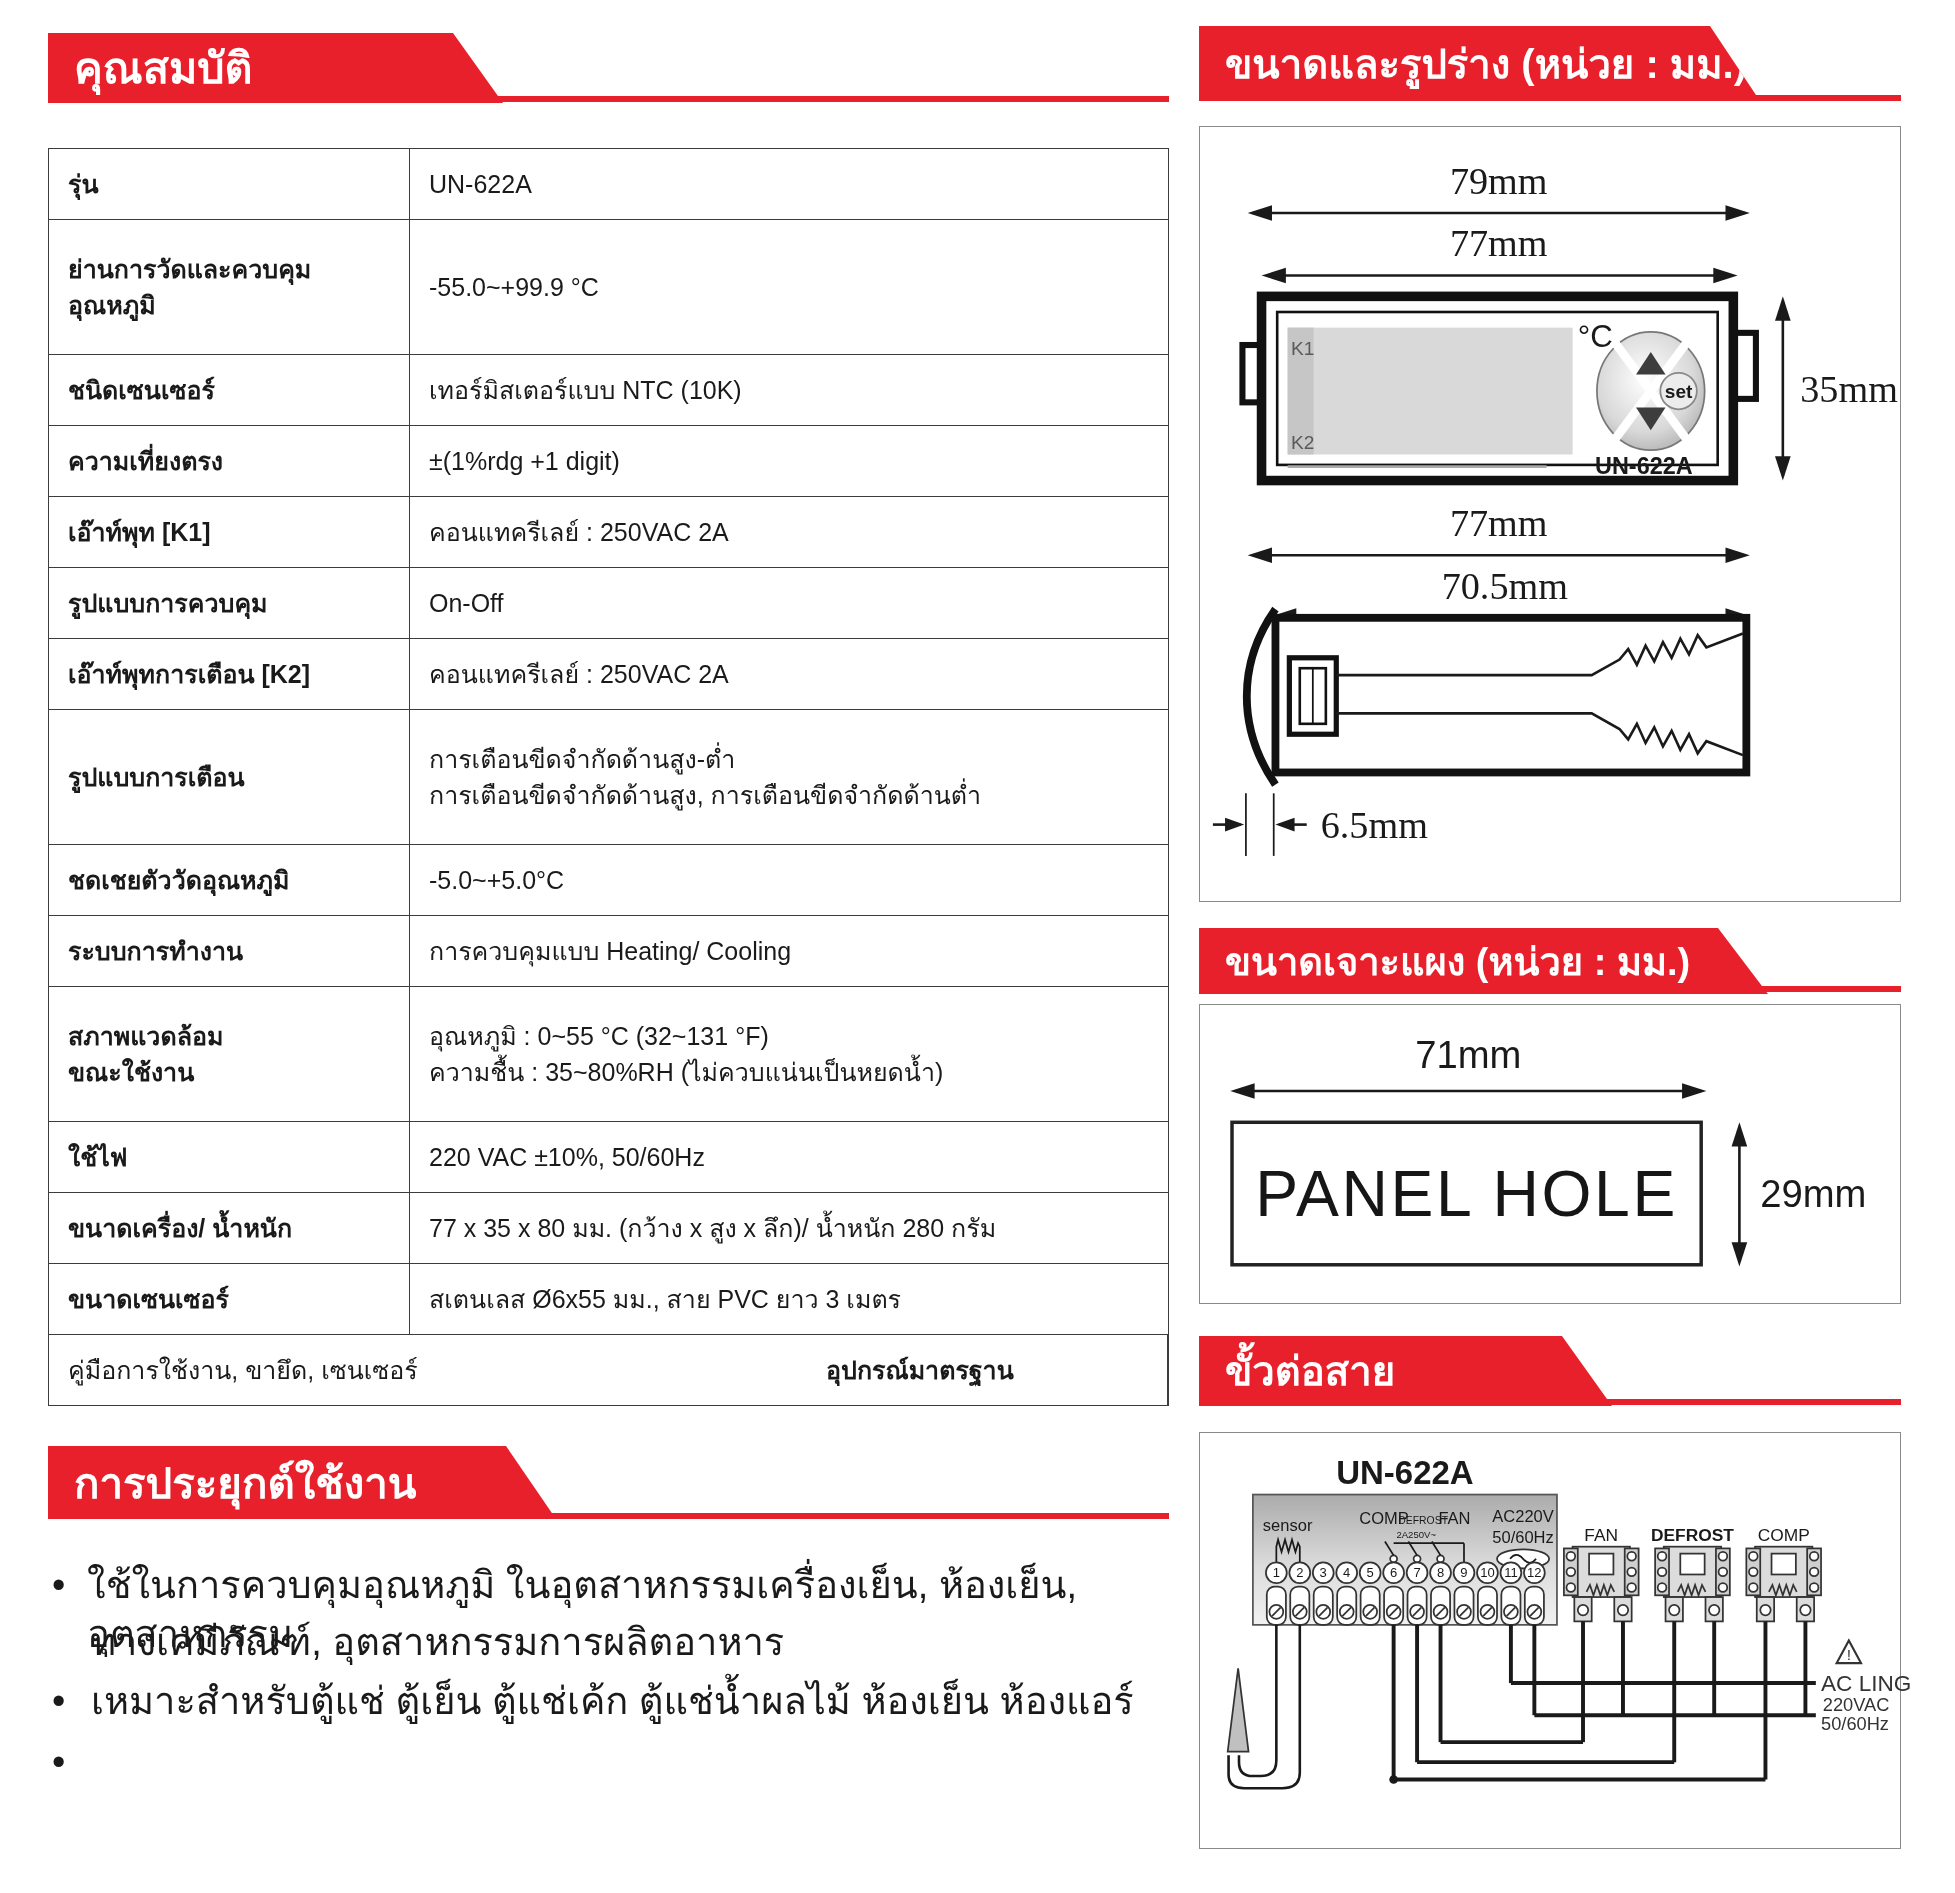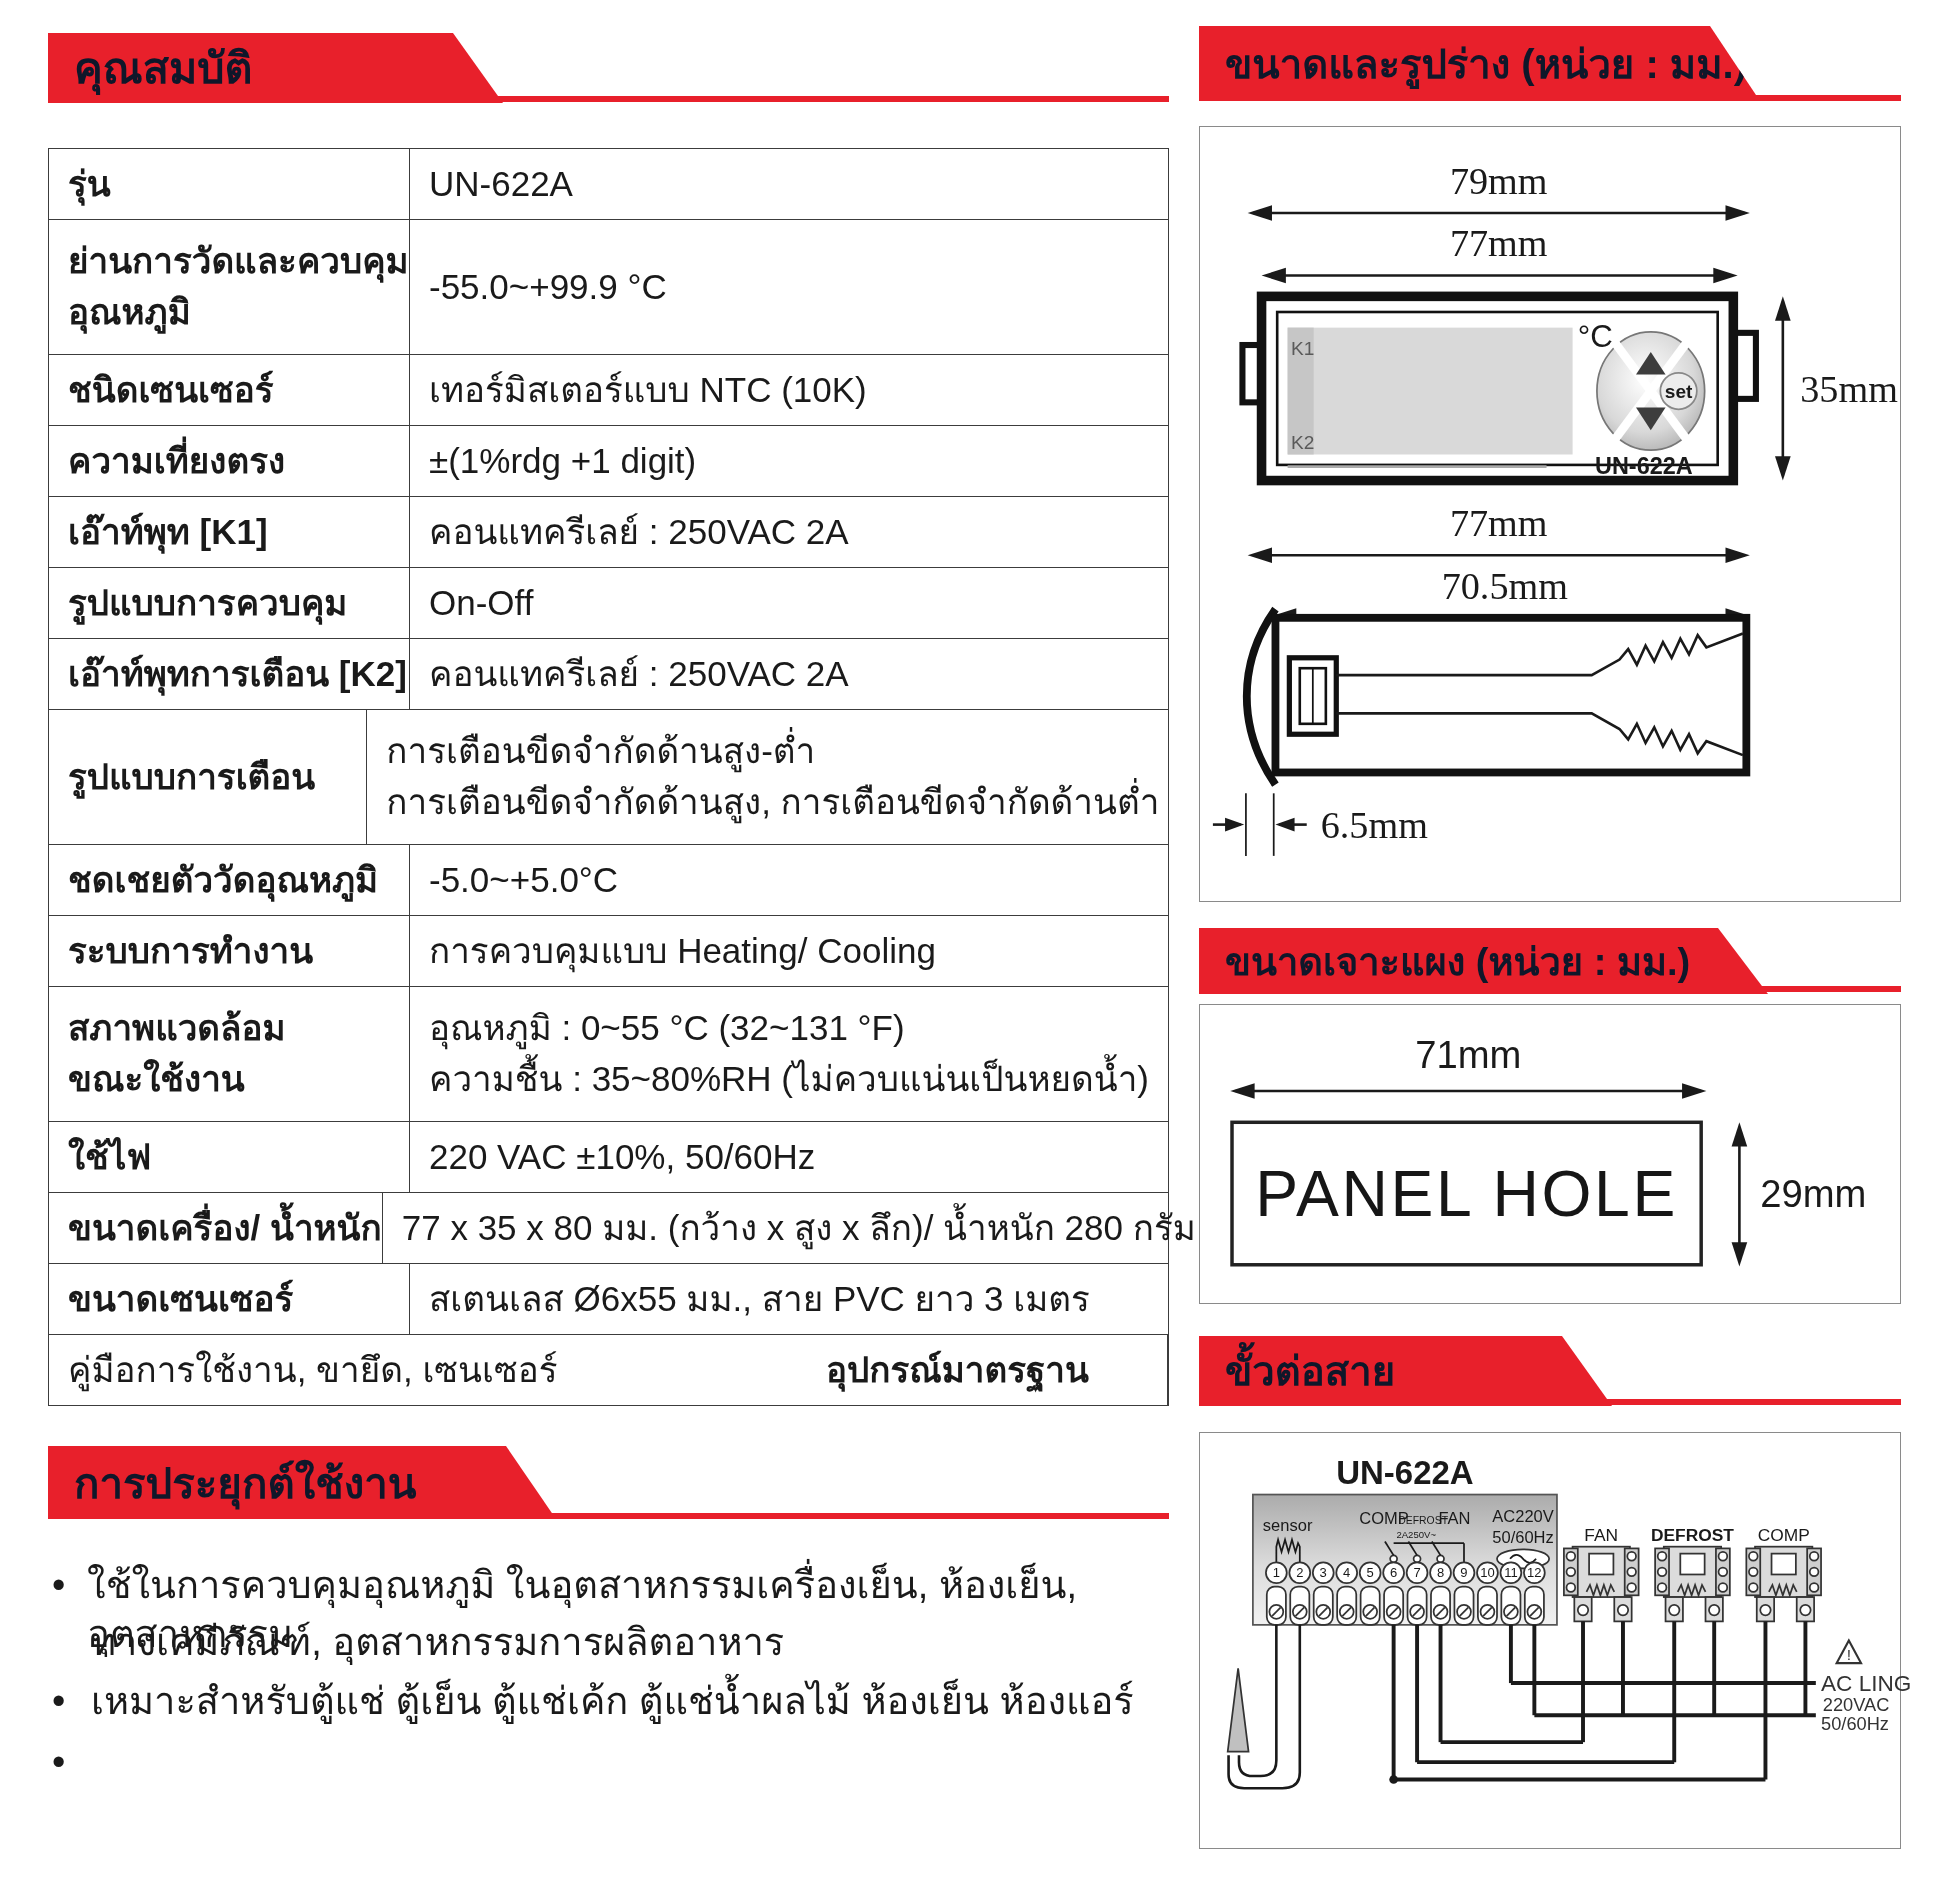--- a/index.html
+++ b/index.html
@@ -1,32 +1,32 @@
 <!DOCTYPE html>
 <html style="font-size:14px"><head>
 <meta charset="utf-8">
 <style>
   html,body{margin:0;padding:0;background:#ffffff;}
   #page{position:relative;width:1955px;height:1894px;background:#fff;overflow:hidden;
         font-family:"Liberation Sans",sans-serif;color:#1a1a1a;}
   
-  .banner{position:absolute;background:#e8202b;color:#0f172a;font-weight:bold;
+  .banner{position:absolute;background:#e8202b;color:#ffffff;font-weight:bold;
           display:flex;align-items:center;padding-left:26px;box-sizing:border-box;
           clip-path:polygon(0 0,calc(100% - 50px) 0,100% 100%,0 100%);}
   .banner-line{position:absolute;height:6px;background:#e8202b;}
   
   .spec-table{position:absolute;left:48px;top:148px;width:1121px;
               border:1.7px solid #3c3c3c;box-sizing:border-box;background:#fff;}
   .srow{display:flex;height:70px;border-top:1.7px solid #3c3c3c;}
   .srow:first-child{border-top:none;}
   .srow.tall{height:134px;}
   .cell{display:flex;flex-direction:column;justify-content:center;box-sizing:border-box;}
   .cell.lbl{width:361px;border-right:1.7px solid #3c3c3c;padding-left:19px;font-weight:bold;}
   .cell.val{flex:1;padding-left:19px;padding-right:8.7px;}
-  .cell div{font-size:35px;line-height:1.45;white-space:nowrap;}
+  .cell div{font-size:25px;line-height:1.45;white-space:nowrap;}
   
   .gbox{position:absolute;border:1.7px solid #8a8a8a;background:#fff;box-sizing:border-box;}
   
   .bullet-row{position:absolute;display:flex;align-items:flex-start;font-size:38px;line-height:1.3;}
   .bullet-dot{width:39px;font-size:38px;}
   
   svg{position:absolute;overflow:visible;}
   text{font-family:"Liberation Sans",sans-serif;fill:#1a1a1a;}
   .dimser{font-family:"Liberation Serif",serif;font-size:44px;}
   .dimsans{font-size:44px;}

